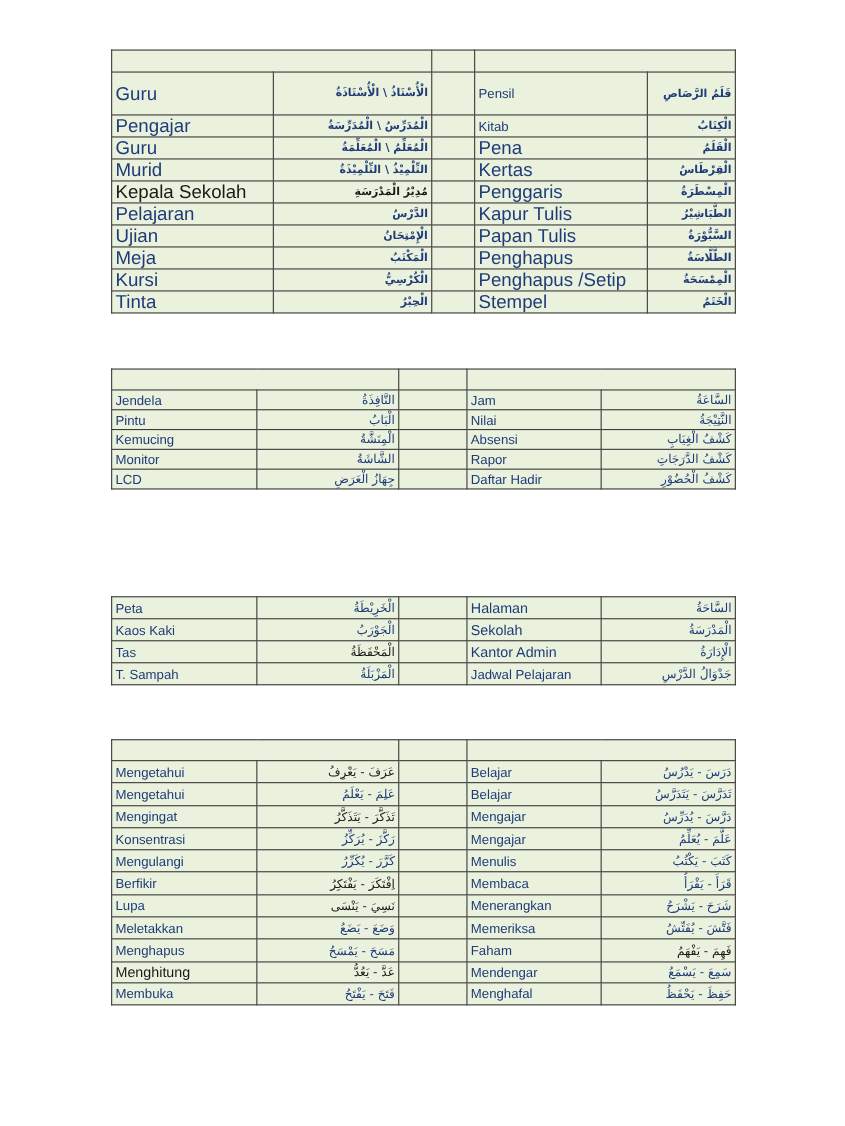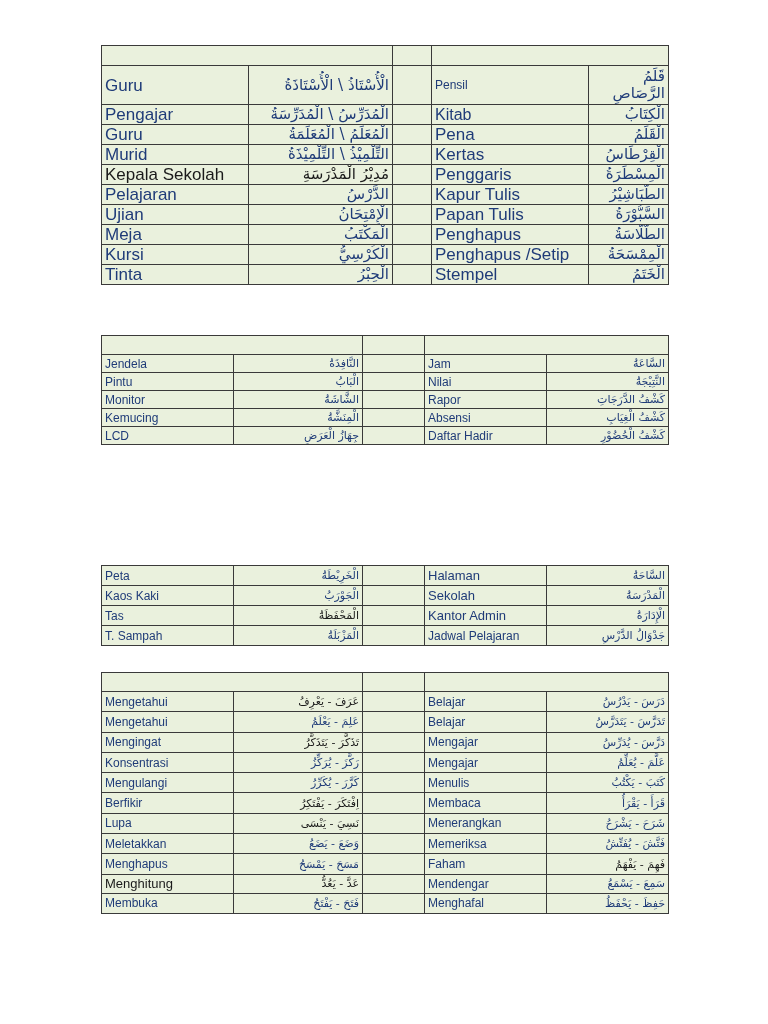--- a/index.html
+++ b/index.html
@@ -8,21 +8,21 @@
   table.vocab { position:absolute; border-collapse:collapse; table-layout:fixed;
                 background:#eaf1dd; }
   table.vocab td { border:1px solid #3a3a3a; padding:0 3px; overflow:hidden;
                    white-space:nowrap; vertical-align:middle; line-height:1; }
   td.id { color:#1f3b78; text-align:left; }
   td.ar { color:#1f3b78; text-align:right; direction:rtl;
           font-family:"DejaVu Sans",sans-serif; }
   td.blank { }
   .dark { color:#1a1a1a !important; }
   .t1 td.id { font-size:17px; }
-  .t1 td.ar { font-size:15px; }
+  .t1 td.ar { font-size:10px;font-weight:bold; }
   .t2 td.id, .t3 td.id, .t4 td.id { font-size:12px; }
   .t2 td.ar, .t3 td.ar, .t4 td.ar { font-size:11px; }
   .t3 td.id.big, .t4 td.id.big { font-size:13px; }
   td.tall { vertical-align:top; padding-top:3px; }
   td.ar.wrap { white-space:normal; line-height:17px; }
 </style>
 </head>
 <body>
 
 <table class="vocab t1" style="left:101px; top:45px; width:567px;">
@@ -43,21 +43,21 @@
     <td class="id tall">Guru</td>
     <td class="ar tall">الْأُسْتَاذُ \ الْأُسْتَاذَةُ</td>
     <td class="blank"></td>
     <td class="id tall" style="font-size:12px">Pensil</td>
     <td class="ar wrap">قَلَمُ الرَّصَاصِ</td>
   </tr>
   <tr style="height:20px">
     <td class="id">Pengajar</td>
     <td class="ar">الْمُدَرِّسُ \ الْمُدَرِّسَةُ</td>
     <td class="blank"></td>
-    <td class="id" style="font-size:16px">Kitab</td>
+    <td class="id" style="font-size:12px">Kitab</td>
     <td class="ar">الْكِتَابُ</td>
   </tr>
   <tr style="height:20px">
     <td class="id">Guru</td>
     <td class="ar">الْمُعَلِّمُ \ الْمُعَلِّمَةُ</td>
     <td class="blank"></td>
     <td class="id">Pena</td>
     <td class="ar">الْقَلَمُ</td>
   </tr>
   <tr style="height:20px">
@@ -134,44 +134,44 @@
     <td class="ar">السَّاعَةُ</td>
   </tr>
   <tr style="height:18px">
     <td class="id">Pintu</td>
     <td class="ar">الْبَابُ</td>
     <td class="blank"></td>
     <td class="id">Nilai</td>
     <td class="ar">النَّتِيْجَةُ</td>
   </tr>
   <tr style="height:18px">
+    <td class="id">Kemucing</td>
+    <td class="ar">الْمِنَشَّةُ</td>
+    <td class="blank"></td>
+    <td class="id">Absensi</td>
+    <td class="ar">كَشْفُ الْغِيَابِ</td>
+  </tr>
+  <tr style="height:18px">
     <td class="id">Monitor</td>
     <td class="ar">الشَّاشَةُ</td>
     <td class="blank"></td>
     <td class="id">Rapor</td>
     <td class="ar">كَشْفُ الدَّرَجَاتِ</td>
   </tr>
   <tr style="height:18px">
-    <td class="id">Kemucing</td>
-    <td class="ar">الْمِنَشَّةُ</td>
-    <td class="blank"></td>
-    <td class="id">Absensi</td>
-    <td class="ar">كَشْفُ الْغِيَابِ</td>
-  </tr>
-  <tr style="height:18px">
     <td class="id">LCD</td>
     <td class="ar">جِهَازُ الْعَرَضِ</td>
     <td class="blank"></td>
     <td class="id">Daftar Hadir</td>
     <td class="ar">كَشْفُ الْحُضُوْرِ</td>
   </tr>
 </tbody>
   </table>
 
-<table class="vocab t3" style="left:101px; top:565px; width:567px;">
+<table class="vocab t3" style="left:101px; top:542px; width:567px;">
   <colgroup>
       <col style="width:132px">
       <col style="width:129px">
       <col style="width:62px">
       <col style="width:122px">
       <col style="width:122px">
     </colgroup>
   <tbody>
       <tr style="height:20px">
     <td class="id">Peta</td>

